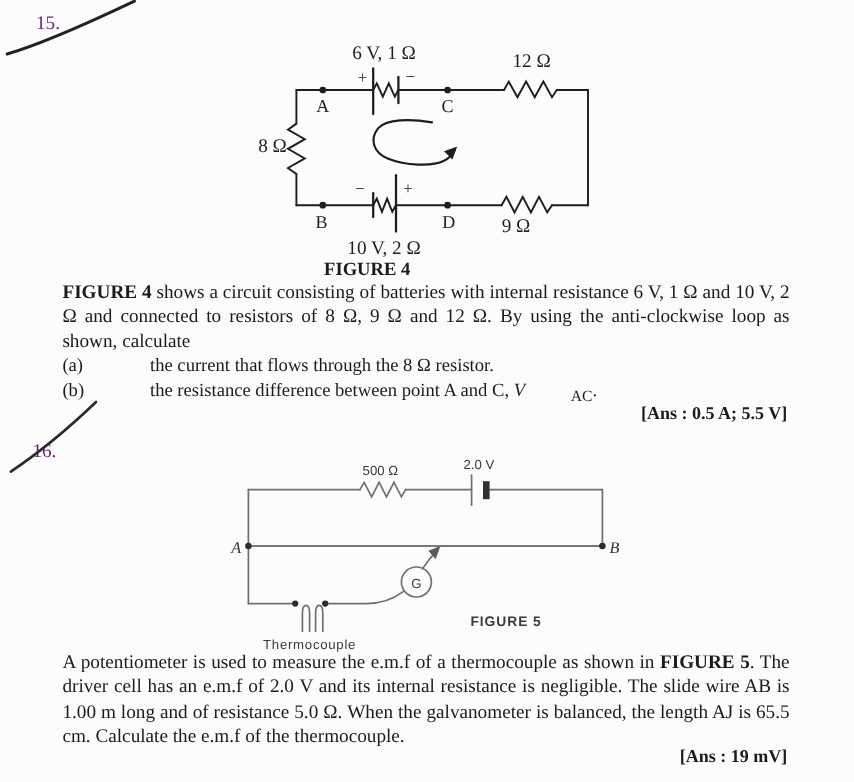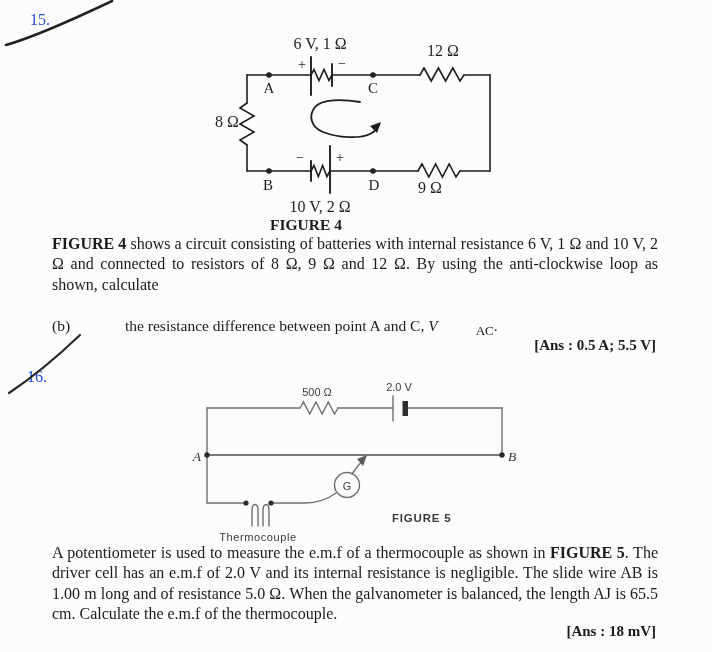--- a/index.html
+++ b/index.html
@@ -2,21 +2,21 @@
 <html><head>
 <meta charset="utf-8">
 <style>
   html,body{margin:0;padding:0;background:#e8e8e8;}
   .page{
     position:relative;width:712px;height:652px;background:#fcfcfc;
     font-family:"Liberation Serif", serif;color:#1b1b1b;overflow:hidden;
     margin:0 auto;
   }
   .abs{position:absolute;}
-  .pnum{font-size:16px;color:#1d4ed8;}
+  .pnum{font-size:16px;color:#701a75;}
   .figcap{font-weight:bold;font-size:15.5px;text-align:center;}
   .para{font-size:16px;line-height:20.4px;text-align:justify;}
   .para b{font-weight:bold;}
   .itemrow{font-size:15.5px;line-height:20px;}
   .itemrow .lbl{display:inline-block;width:73px;}
   .ans{font-size:15px;font-weight:bold;text-align:right;}
   .sub-ac{font-size:13px;margin-left:38px;}
   svg{display:block;}
   svg text{user-select:none;}
   .f4-label{font-family:"Liberation Serif",serif;font-size:16px;fill:#1e1e1e;}
@@ -88,20 +88,21 @@
     <text class="f4-sign" x="302" y="69" text-anchor="middle">+</text>
     <text class="f4-sign" x="342" y="68" text-anchor="middle">−</text>
     <text class="f4-sign" x="300" y="162" text-anchor="middle">−</text>
     <text class="f4-sign" x="340" y="162" text-anchor="middle">+</text>
   </svg>
 
   <div class="abs figcap" style="left:244px;top:216px;width:124px;">FIGURE 4</div>
 
   <div class="abs para" style="left:52px;top:234px;width:606px;"><b>FIGURE 4</b><span> shows a circuit consisting of batteries with internal resistance 6 V, 1 Ω and 10 V, 2 Ω and connected to resistors of 8 Ω, 9 Ω and 12 Ω. By using the anti-clockwise loop as shown, calculate</span></div>
 
+  <div class="abs itemrow" style="left:52px;top:295px;width:606px;"><span class="lbl">(a)</span><span>the current that flows through the 8 Ω resistor.</span></div>
 
   <div class="abs itemrow" style="left:52px;top:316px;width:606px;"><span class="lbl">(b)</span><span>the resistance difference between point A and C, </span><i>V</i><sub class="sub-ac">AC</sub><span>.</span></div>
 
   <div class="abs ans" style="left:52px;top:337px;width:604px;">[Ans : 0.5 A; 5.5 V]</div>
 
   <div class="abs pnum" style="left:27px;top:368px;">16.</div>
   <svg class="abs" style="left:0;top:332px;" width="100" height="72">
     <path d="M9,61 C30,47 56,26 80,3" stroke="#2a2a2a" stroke-width="2.2" fill="none" stroke-linecap="round"></path>
   </svg>
 
@@ -141,15 +142,15 @@
     <text class="f5-label" x="399" y="391" text-anchor="middle">2.0 V</text>
     <text class="f5-node" x="201" y="461" text-anchor="end">A</text>
     <text class="f5-node" x="508" y="461" text-anchor="start">B</text>
     <text class="f5-label" x="347" y="490" text-anchor="middle">G</text>
     <text class="f5-thermo" x="258" y="541" text-anchor="middle">Thermocouple</text>
     <text class="f5-cap" x="392" y="522" text-anchor="start">FIGURE 5</text>
   </svg>
 
   <div class="abs para" style="left:52px;top:543px;width:606px;"><span>A potentiometer is used to measure the e.m.f of a thermocouple as shown in </span><b>FIGURE 5</b><span>. The driver cell has an e.m.f of 2.0 V and its internal resistance is negligible. The slide wire AB is 1.00 m long and of resistance 5.0 Ω. When the galvanometer is balanced, the length AJ is 65.5 cm. Calculate the e.m.f of the thermocouple.</span></div>
 
-  <div class="abs ans" style="left:52px;top:623px;width:604px;">[Ans : 18 mV]</div>
+  <div class="abs ans" style="left:52px;top:623px;width:604px;">[Ans : 19 mV]</div>
 
 </div>
 
 </body></html>

